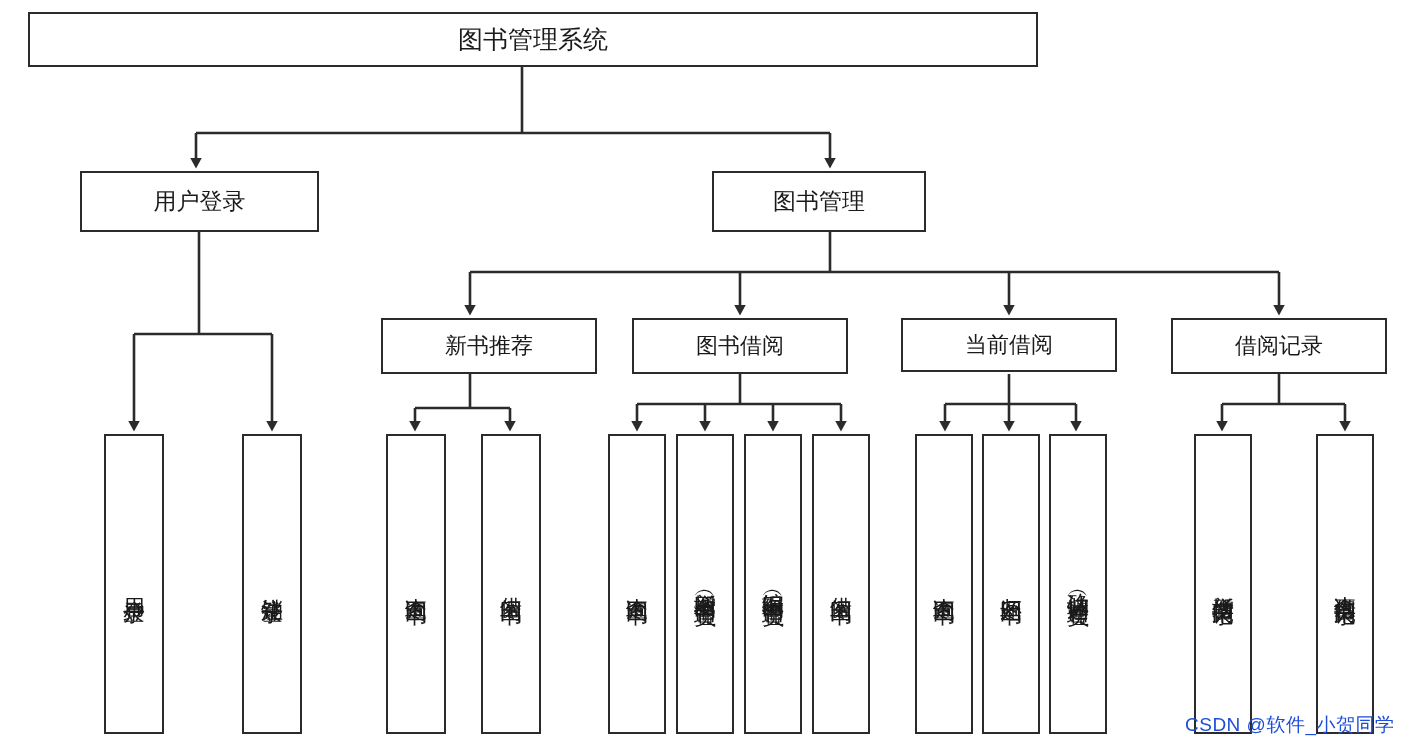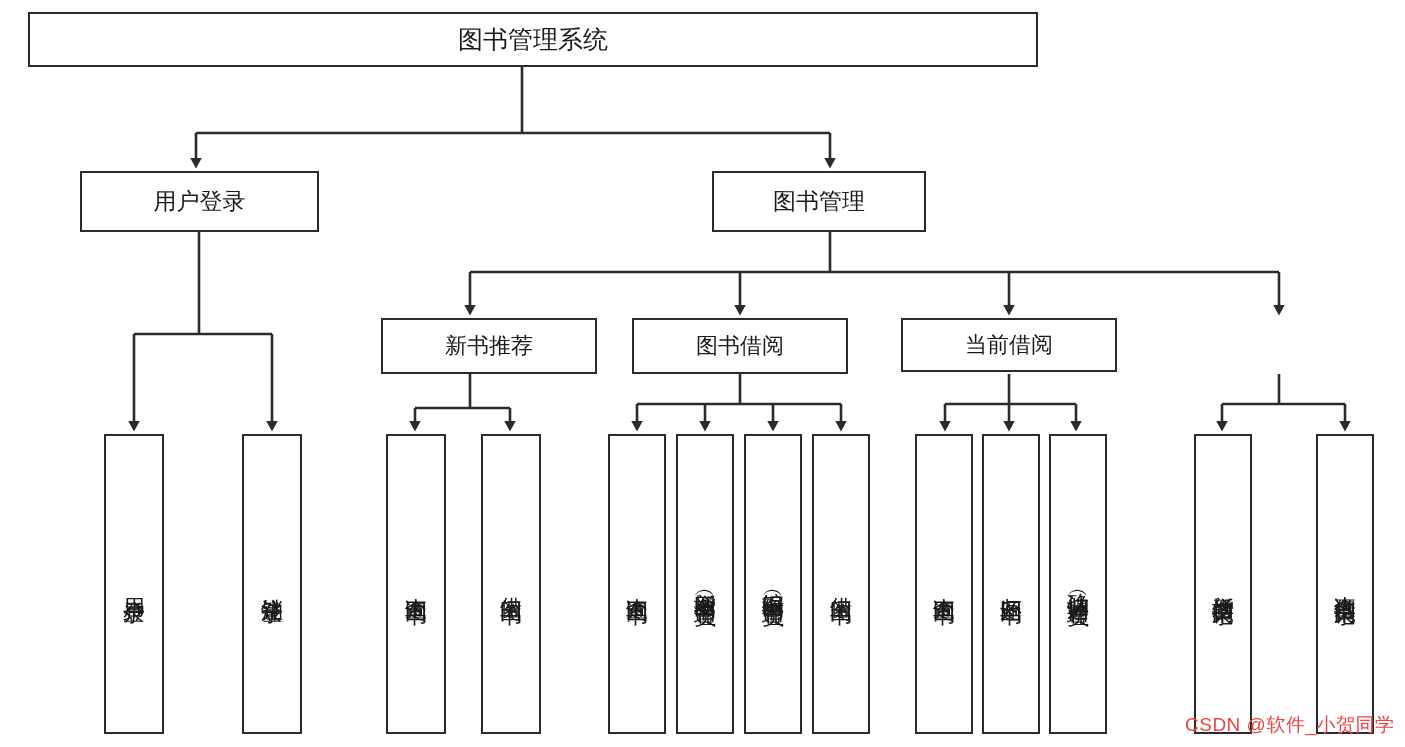--- a/index.html
+++ b/index.html
@@ -57,21 +57,21 @@
     text-orientation: upright;
     letter-spacing: 2px;
     white-space: nowrap;
     line-height: 1;
   }
   .watermark {
     position: absolute;
     left: 1185px;
     top: 712px;
     font-size: 19px;
-    color: #ef4444;
+    color: #1d4ed8;
     white-space: nowrap;
     letter-spacing: 0.5px;
   }
 </style>
 </head>
 <body>
 
 <div id="canvas">
 
   <svg id="wires" viewBox="0 0 1405 747" xmlns="http://www.w3.org/2000/svg">
@@ -137,20 +137,23 @@
 
   <div class="node lvl3" style="left:362px; top:318px; width:216px; height:56px;margin-left:19px;">
     <span>新书推荐</span>
   </div>
   <div class="node lvl3" style="left:632px; top:318px; width:216px; height:56px;">
     <span>图书借阅</span>
   </div>
   <div class="node lvl3" style="left:901px; top:318px; width:216px; height:54px;">
     <span>当前借阅</span>
   </div>
+  <div class="node lvl3" style="left:1171px; top:318px; width:216px; height:56px;">
+    <span>借阅记录</span>
+  </div>
 
   <div class="node leaf" style="left:104px; top:434px; width:60px; height:300px;">
     <span class="vtext">用户登录</span>
   </div>
   <div class="node leaf" style="left:242px; top:434px; width:60px; height:300px;">
     <span class="vtext">注销登录</span>
   </div>
 
   <div class="node leaf" style="left:386px; top:434px; width:60px; height:300px;">
     <span class="vtext">查询图书</span>

